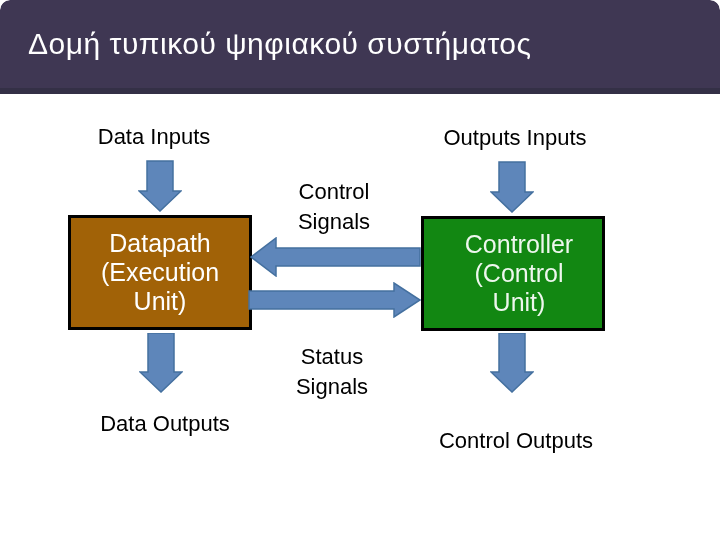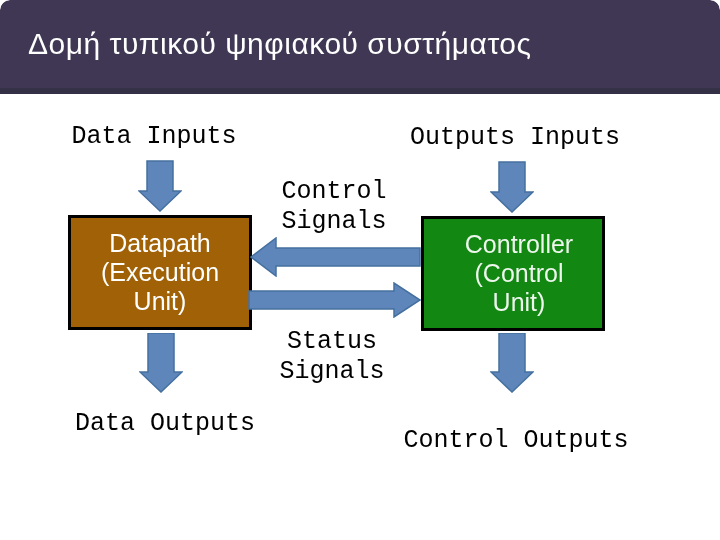--- a/index.html
+++ b/index.html
@@ -31,26 +31,25 @@
     color: #ffffff;
     font-size: 30px;
     font-weight: normal;
     padding-left: 28px;
     letter-spacing: 0.5px;
     white-space: nowrap;
   }
   .label {
     position: absolute;
     color: #000000;
-    font-size: 25px;
+    font-size: 22px;
     line-height: 30px;
     transform: translateX(-50%);
     text-align: center;
     white-space: nowrap;
-    font-family: Liberation Mono, monospace;
   }
   .box {
     position: absolute;
     width: 184px;
     height: 115px;
     box-sizing: border-box;
     border: 3px solid #000000;
     display: flex;
     flex-direction: column;
     align-items: center;
@@ -88,21 +87,21 @@
     <div class="title">Δομή τυπικού ψηφιακού συστήματος</div>
   </div>
 
   <div class="label" style="left:154px; top:122px;">Data Inputs</div>
   <div class="label" style="left:515px; top:123px;">Outputs Inputs</div>
 
   <div class="label" style="left:334px; top:161px;margin-top:16px;">
     <div>Control</div>
     <div>Signals</div>
   </div>
-  <div class="label" style="left:332px; top:327px;">
+  <div class="label" style="left:332px; top:342px;">
     <div>Status</div>
     <div>Signals</div>
   </div>
 
   <div class="label" style="left:165px; top:409px;">Data Outputs</div>
   <div class="label" style="left:516px; top:426px;">Control Outputs</div>
 
   <div class="box box-datapath">
     <div>Datapath</div>
     <div>(Execution</div>

